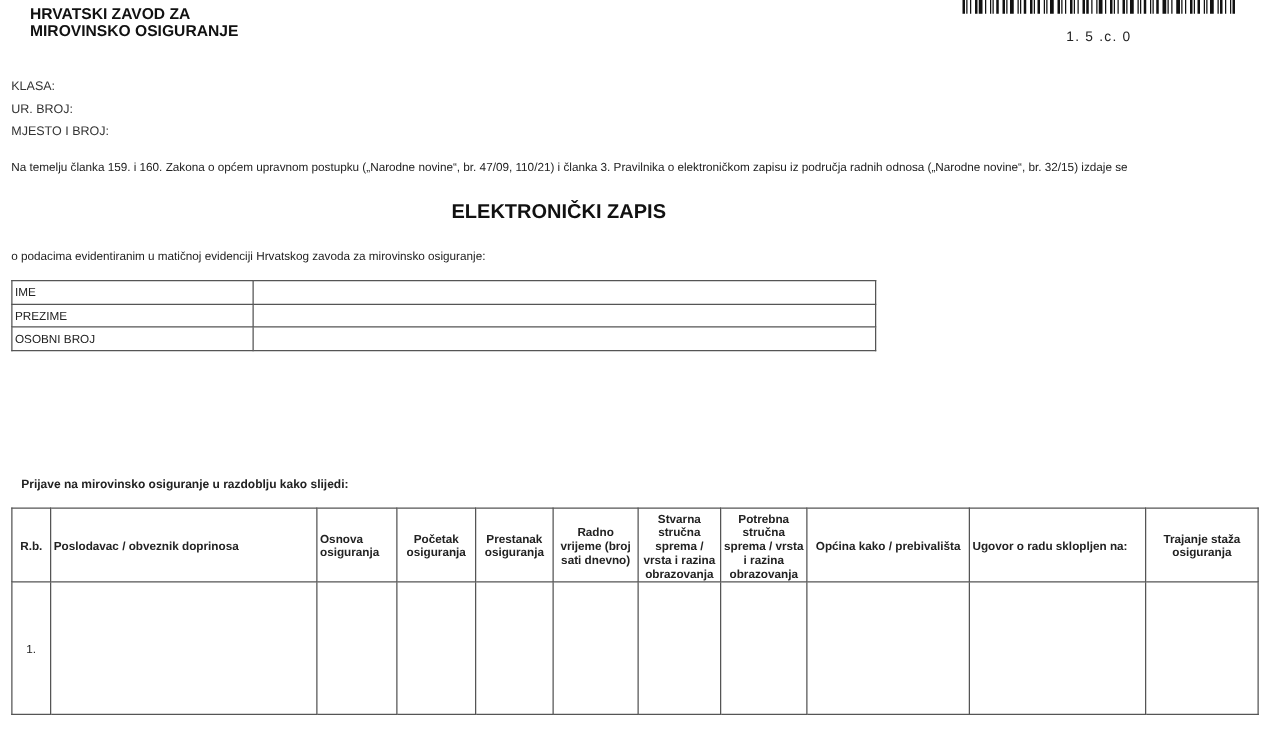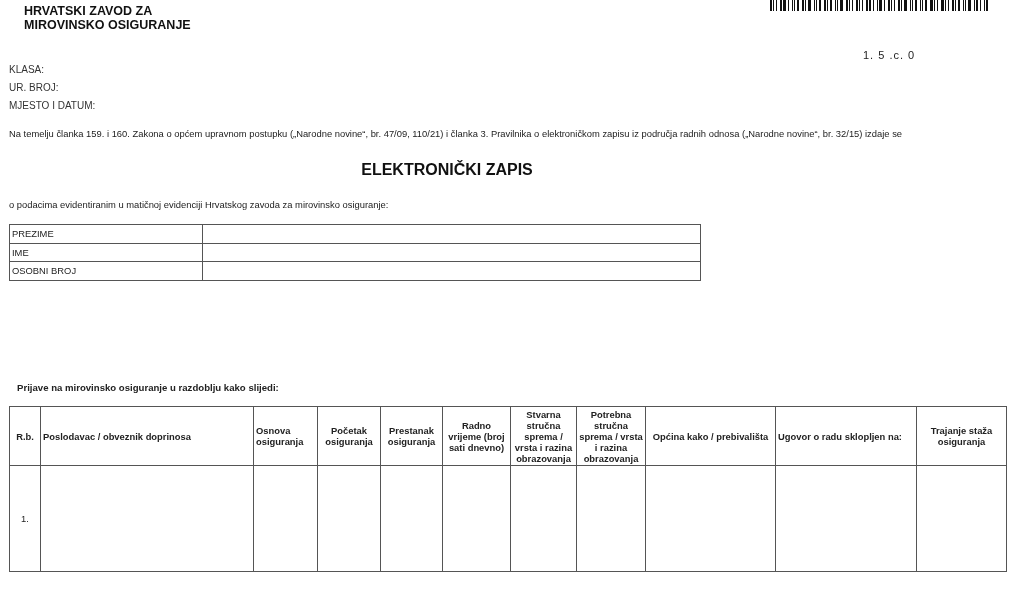--- a/index.html
+++ b/index.html
@@ -6,21 +6,21 @@
   body {
     width: 1024px; height: 593px; overflow: hidden;
     background: #ffffff; color: #111;
     font-family: "Liberation Sans", sans-serif;
     position: relative;
   }
   .abs { position: absolute; }
   .org { left: 24px; top: 4px; font-weight: bold; font-size: 12.5px; line-height: 14px; color: #111; }
   .barcode { left: 770px; top: 0px; width: 220px; height: 11px; display: flex; align-items: stretch; gap: 0; }
   .barcode span { display: block; background: #111; height: 100%; }
-  .barcode-num { left: 853px; top: 49px; font-size: 11px; color: #222; letter-spacing: 1px; margin-left: 10px; }
+  .barcode-num { left: 853px; top: 24px; font-size: 11px; color: #222; letter-spacing: 1px; }
   .meta { left: 9px; font-size: 10px; color: #333; }
   .legal { left: 9px; top: 128px; font-size: 9.4px; color: #222; white-space: nowrap; }
   .title { left: 0; width: 900px; top: 161px; text-align: center; font-weight: bold; font-size: 16px; color: #111; padding-left: 0; }
   .title span { position: relative; left: -3px; }
   .subtitle { left: 9px; top: 199px; font-size: 9.4px; color: #222; }
   table { border-collapse: collapse; }
   .personal { position: absolute; left: 9px; top: 224px; width: 692px; }
   .personal td { border: 1.4px solid #555; height: 17.5px; padding: 0 0 0 2px; font-size: 9.4px; color: #222; }
   .personal td.lbl { width: 190px; }
   .section-label { left: 17px; top: 382px; font-weight: bold; font-size: 9.6px; color: #222; }
@@ -99,36 +99,36 @@
     <span style="width: 1.5px; margin-right: 1px;"></span>
     <span style="width: 3px; margin-right: 2px;"></span>
     <span style="width: 1.5px; margin-right: 3px;"></span>
     <span style="width: 1.5px; margin-right: 1px;"></span>
     <span style="width: 3px; margin-right: 2px;"></span>
   </div>
 <div class="abs barcode-num">1. 5 .c. 0</div>
 
 <div class="abs meta" style="top:64px">KLASA:</div>
 <div class="abs meta" style="top:82px">UR. BROJ:</div>
-<div class="abs meta" style="top:100px">MJESTO I DATUM:</div>
+<div class="abs meta" style="top:100px">MJESTO I BROJ:</div>
 
 <div class="abs legal">Na temelju članka 159. i 160. Zakona o općem upravnom postupku („Narodne novine“, br. 47/09, 110/21) i članka 3. Pravilnika o elektroničkom zapisu iz područja radnih odnosa („Narodne novine“, br. 32/15) izdaje se</div>
 
 <div class="abs title"><span>ELEKTRONIČKI ZAPIS</span></div>
 
 <div class="abs subtitle">o podacima evidentiranim u matičnoj evidenciji Hrvatskog zavoda za mirovinsko osiguranje:</div>
 
 <table class="personal">
   <tbody>
     <tr>
-      <td class="lbl">PREZIME</td>
+      <td class="lbl">IME</td>
       <td></td>
     </tr>
     <tr>
-      <td class="lbl">IME</td>
+      <td class="lbl">PREZIME</td>
       <td></td>
     </tr>
     <tr>
       <td class="lbl">OSOBNI BROJ</td>
       <td></td>
     </tr>
   </tbody>
 </table>
 
 <div class="abs section-label">Prijave na mirovinsko osiguranje u razdoblju kako slijedi:</div>

